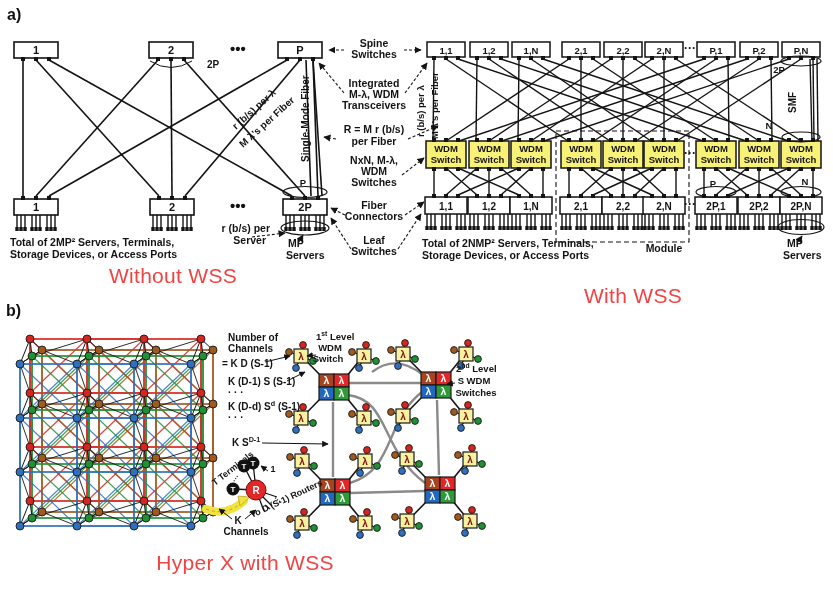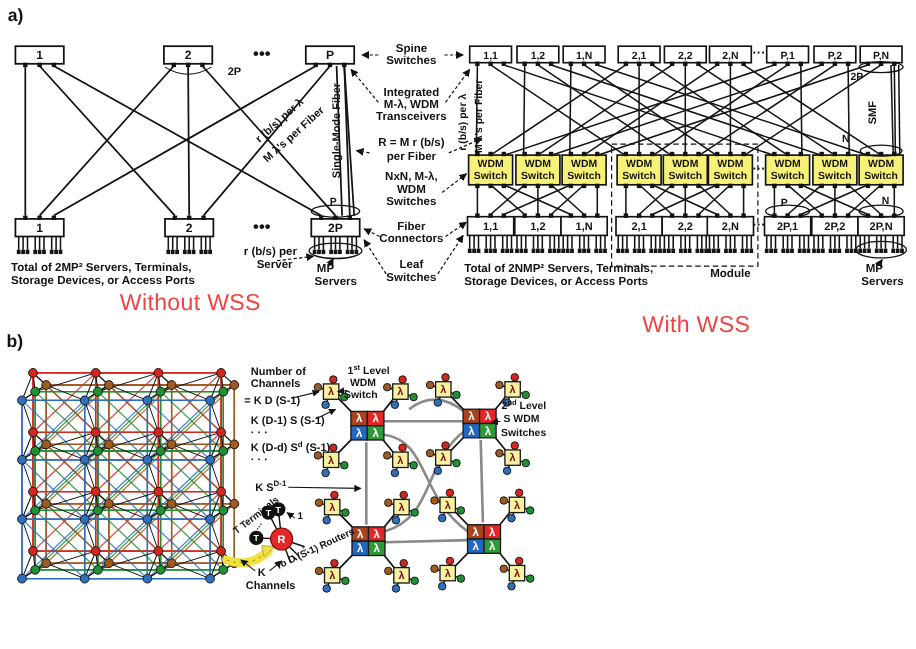--- a/index.html
+++ b/index.html
@@ -1338,13 +1338,14 @@
         <text x="273" y="172" text-anchor="middle" font-size="9" font-weight="bold" fill="#131313">1</text>
         <line x1="268" y1="171" x2="261" y2="166" stroke="#131313" stroke-width="1" marker-end="url(#arrB)"></line>
         <text x="0" y="0" text-anchor="start" font-size="9" font-weight="bold" fill="#131313" transform="translate(215,186) rotate(-38)">T Terminals</text>
         <text x="0" y="0" text-anchor="start" font-size="9" font-weight="bold" fill="#131313" transform="translate(252,218) rotate(-25)">To D (S-1) Routers</text>
         <text x="238" y="224" text-anchor="middle" font-size="10" font-weight="bold" fill="#131313">K</text>
         <text x="246" y="235" text-anchor="middle" font-size="10" font-weight="bold" fill="#131313">Channels</text>
         <line x1="232" y1="219" x2="219" y2="209" stroke="#131313" stroke-width="1" marker-end="url(#arrB)"></line>
         <line x1="245" y1="219" x2="256" y2="210" stroke="#131313" stroke-width="1" marker-end="url(#arrB)"></line>
       </g>
     </svg>
+  <div class="caption" style="left:150px;top:551px;width:190px;">Hyper X with WSS</div>
 </div>
 
 </body></html>

